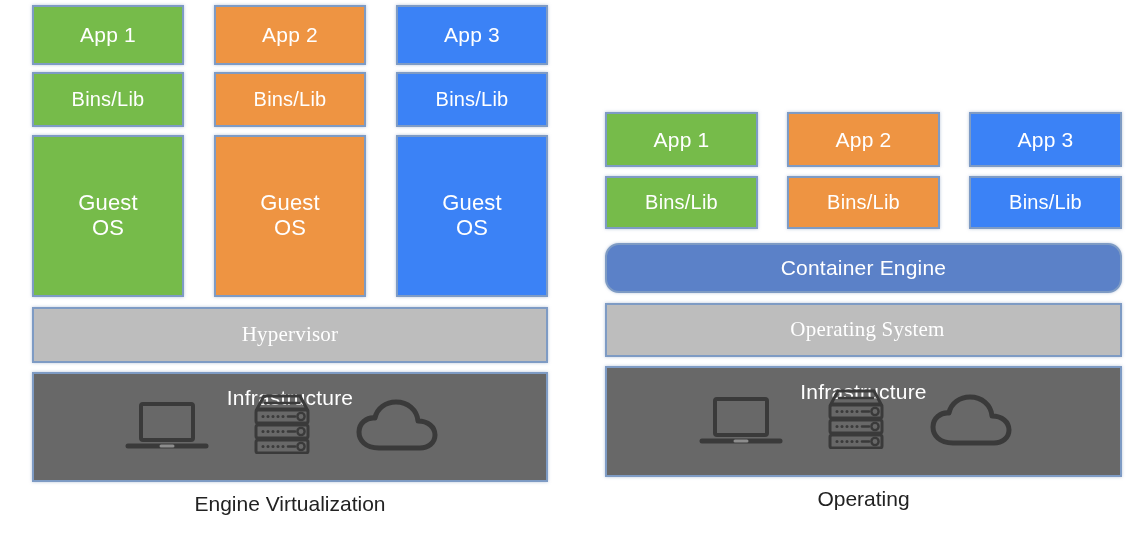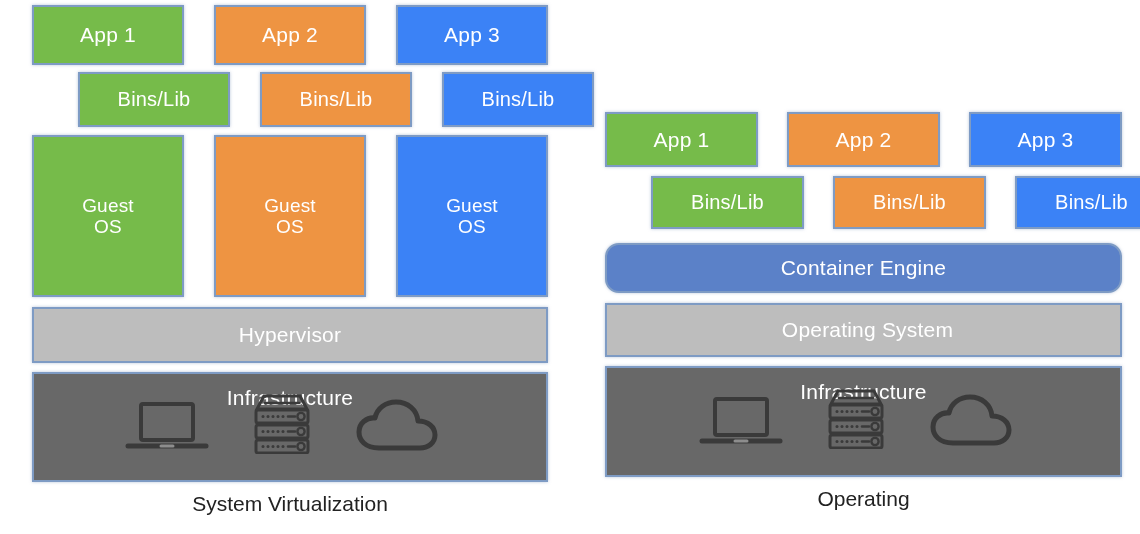--- a/index.html
+++ b/index.html
@@ -33,26 +33,26 @@
     color: #ffffff;
     line-height: 1.12;
     letter-spacing: .2px;
     white-space: pre-line;
     box-shadow: 0 0 3px rgba(125,150,190,.55);
   }
   .c-green  { background: #76bb4a; }
   .c-orange { background: #ee9442; text-align: center; }
   .c-red    { background: #3b82f6; }
   .c-blue   { background: #5b81c8; }
-  .c-ltgray { background: #bdbdbd; }
+  .c-ltgray { background: #bdbdbd; font-family: Liberation Serif, serif; }
   .c-dkgray { background: #686868; }
 
   .t-app   { font-size: 21px; }
-  .t-bins  { font-size: 20px; margin-left: 46px; }
-  .t-guest { font-size: 19px; }
+  .t-bins  { font-size: 20px; }
+  .t-guest { font-size: 22px; }
   .t-bar   { font-size: 21px; }
 
   
   .infra {
     flex-direction: column;
     justify-content: flex-start;
     padding-top: 12px;
   }
   .infra .infra-label {
     font-size: 21px;
@@ -150,21 +150,21 @@
           <svg width="100" height="58" viewBox="0 0 100 58">
             <path d="M24 52 C10 52 4 44 4 36 C4 27 12 21 20 22
                      C22 12 31 6 41 6 C53 6 62 14 63 25
                      C73 25 80 31 80 39 C80 47 73 52 65 52 Z" fill="none" stroke="#3a3a3a" stroke-width="5" stroke-linejoin="round"></path>
           </svg>
         </span>
 
       </div>
     </div>
 
-    <div class="caption" style="left:32px; top:492px; width:516px;">System Virtualization</div>
+    <div class="caption" style="left:32px; top:492px; width:516px;">Engine Virtualization</div>
   </div>
 
   <div>
 
     <div class="blk c-green t-app" style="left:605px; top:112px; width:153px; height:55px;">App 1</div>
     <div class="blk c-orange t-app" style="left:787px; top:112px; width:153px; height:55px;">App 2</div>
     <div class="blk c-red t-app" style="left:969px; top:112px; width:153px; height:55px;">App 3</div>
 
     <div class="blk c-green t-bins" style="left:605px; top:176px; width:153px; height:53px;">Bins/Lib</div>
     <div class="blk c-orange t-bins" style="left:787px; top:176px; width:153px; height:53px;">Bins/Lib</div>

